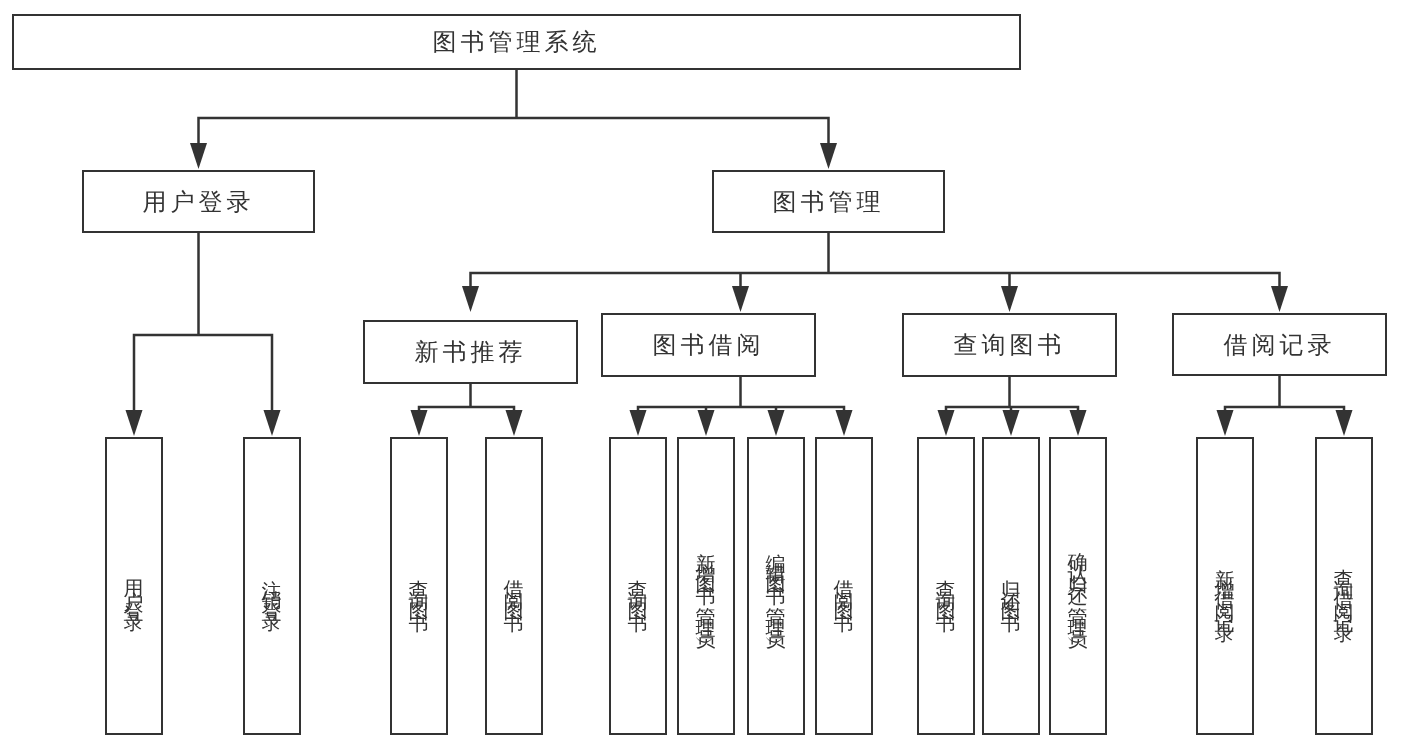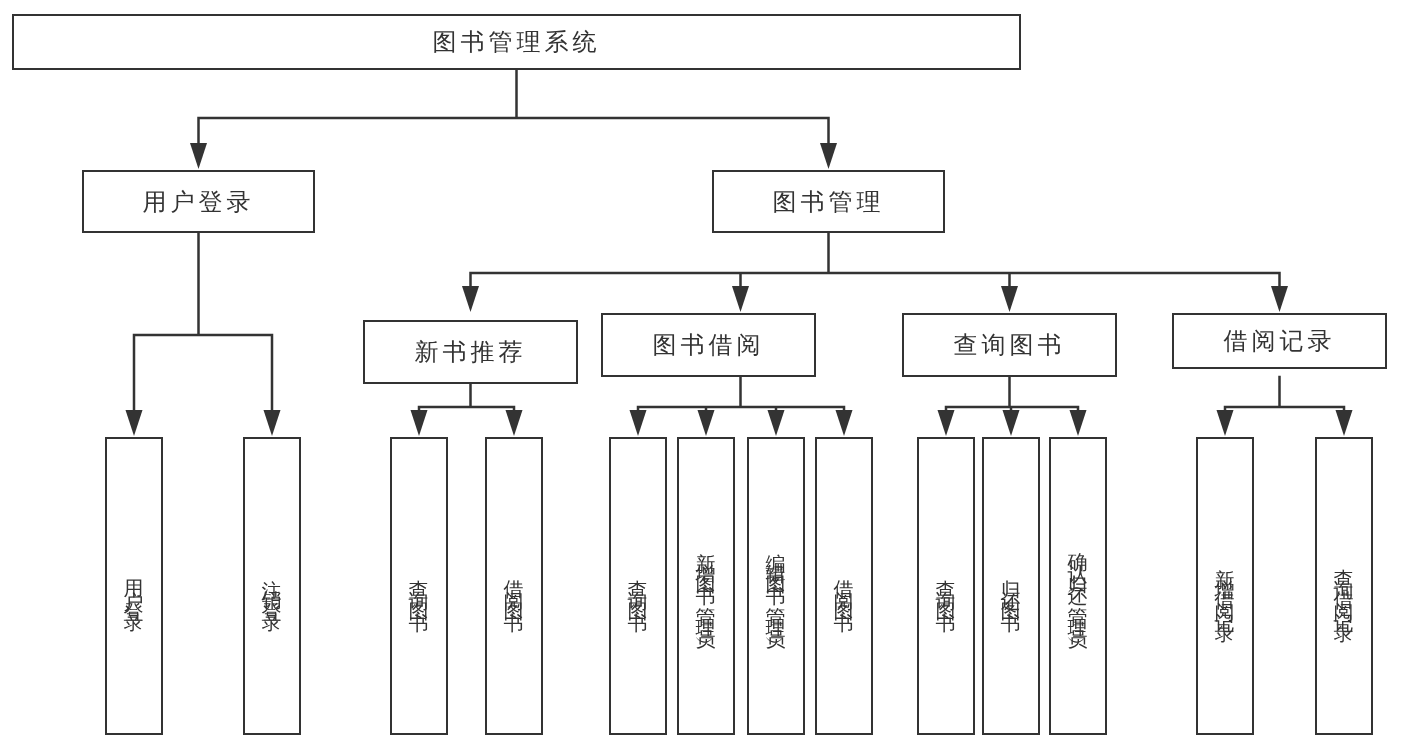--- a/index.html
+++ b/index.html
@@ -97,21 +97,21 @@
 
   <div class="node" style="left:363px;top:320px;width:215px;height:64px">
     <span class="htext">新书推荐</span>
   </div>
   <div class="node" style="left:601px;top:313px;width:215px;height:64px">
     <span class="htext">图书借阅</span>
   </div>
   <div class="node" style="left:902px;top:313px;width:215px;height:64px">
     <span class="htext">查询图书</span>
   </div>
-  <div class="node" style="left:1172px;top:313px;width:215px;height:56px">
+  <div class="node" style="left:1172px;top:313px;width:215px;height:63px">
     <span class="htext">借阅记录</span>
   </div>
 
   <div class="node leaf" style="left:105px;top:437px;width:58px;height:298px">
     <span class="vtext">用户登录</span>
   </div>
   <div class="node leaf" style="left:243px;top:437px;width:58px;height:298px">
     <span class="vtext">注销登录</span>
   </div>
 

